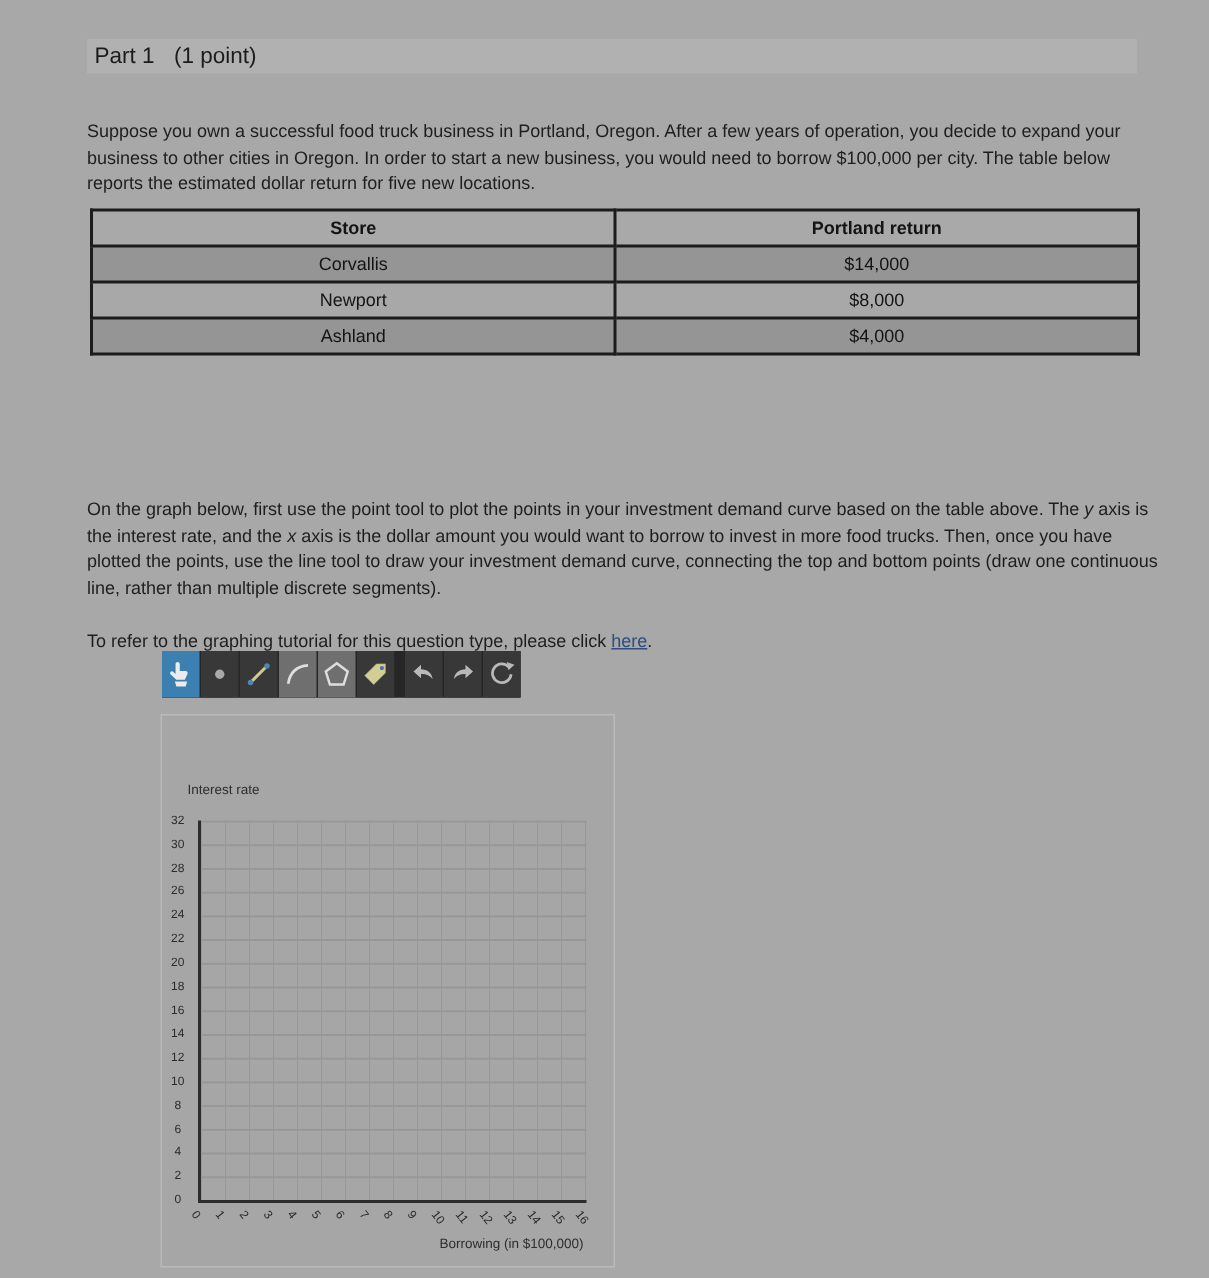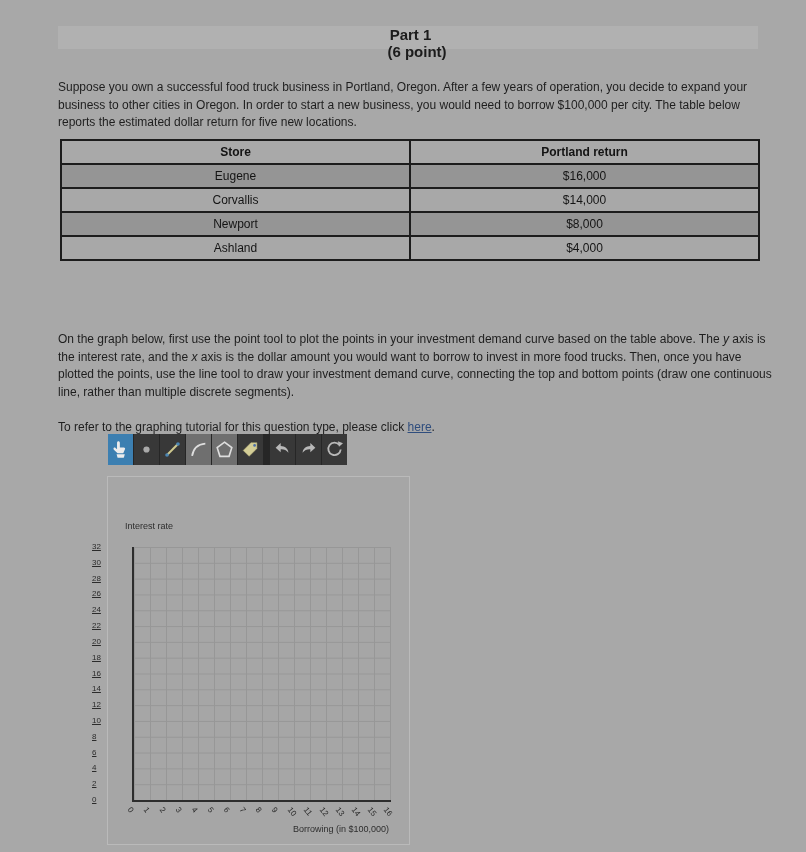--- a/index.html
+++ b/index.html
@@ -6,21 +6,21 @@
   body{
     width:806px;height:852px;position:relative;overflow:hidden;
     background:#a8a8a8;
     font-family:"Liberation Sans",sans-serif;
     color:#1f1f1f;
   }
   
   .part-header{
     position:absolute;left:58px;top:26px;width:700px;height:23px;
     background:#b1b1b1;display:flex;align-items:center;
-    font-size:15px;font-weight:bold;color:#1c1c1c;padding-left:5px;box-sizing:border-box;flex-direction:column;
+    font-size:15px;font-weight:normal;color:#1c1c1c;padding-left:5px;box-sizing:border-box;
   }
   .part-header .pts{margin-left:13px;}
   
   .para{position:absolute;font-size:12px;line-height:17.5px;color:#1e1e1e;}
   #para1{left:58px;top:67px;width:710px;}
   #para2{left:58px;top:319px;width:722px;}
   #tutorial{left:58px;top:407px;width:722px;}
   .b{font-weight:normal;}
   .i{font-style:italic;}
   a.tut-link{color:#2f4d7d;text-decoration:underline;cursor:pointer;}
@@ -65,52 +65,48 @@
   .plot{
     position:absolute;left:24px;top:70px;width:257px;height:253px;
     border-left:2px solid #2d2d2d;border-bottom:2px solid #2d2d2d;
     background-image:
       linear-gradient(to right,#979797 1px,transparent 1px),
       linear-gradient(to bottom,#979797 1px,transparent 1px);
     background-size:16px 15.8125px;
   }
   .y-ticks{position:absolute;left:0;top:70px;width:21px;height:253px;}
   .y-ticks .ytick{
-    position:absolute;right:16px;width:21px;text-align:left;
-    font-size:8px;color:#2b2b2b;transform:translateY(-50%);line-height:8px;text-decoration:underline;
+    position:absolute;right:0;width:21px;text-align:center;
+    font-size:8px;color:#2b2b2b;transform:translateY(-50%);line-height:8px;
   }
   .x-ticks{position:absolute;left:26px;top:329px;width:257px;height:20px;}
   .x-ticks .xtick{
     position:absolute;top:0;font-size:8px;color:#2b2b2b;line-height:8px;
     transform:rotate(52deg);transform-origin:top left;white-space:nowrap;
   }
   .xaxis-name{position:absolute;right:20px;top:347px;font-size:9px;color:#2e2e2e;margin-left:32px;}
 </style>
 </head>
 <body>
 
 <div class="part-header">
     <span>Part 1</span>
-    <span class="pts">(6 point)</span>
+    <span class="pts">(1 point)</span>
   </div>
 
 <p class="para" id="para1">Suppose you own a successful food truck business in Portland, Oregon. After a few years of operation, you decide to expand your business to other cities in Oregon. In order to start a new business, you would need to borrow $100,000 per city. The table below reports the estimated dollar return for five new locations.</p>
 
 <table class="returns">
   <thead>
     <tr>
       <th>Store</th>
       <th>Portland return</th>
     </tr>
   </thead>
   <tbody>
-    <tr>
-        <td>Eugene</td>
-        <td>$16,000</td>
-      </tr>
     <tr>
         <td>Corvallis</td>
         <td>$14,000</td>
       </tr>
     <tr>
         <td>Newport</td>
         <td>$8,000</td>
       </tr>
     <tr>
         <td>Ashland</td>

